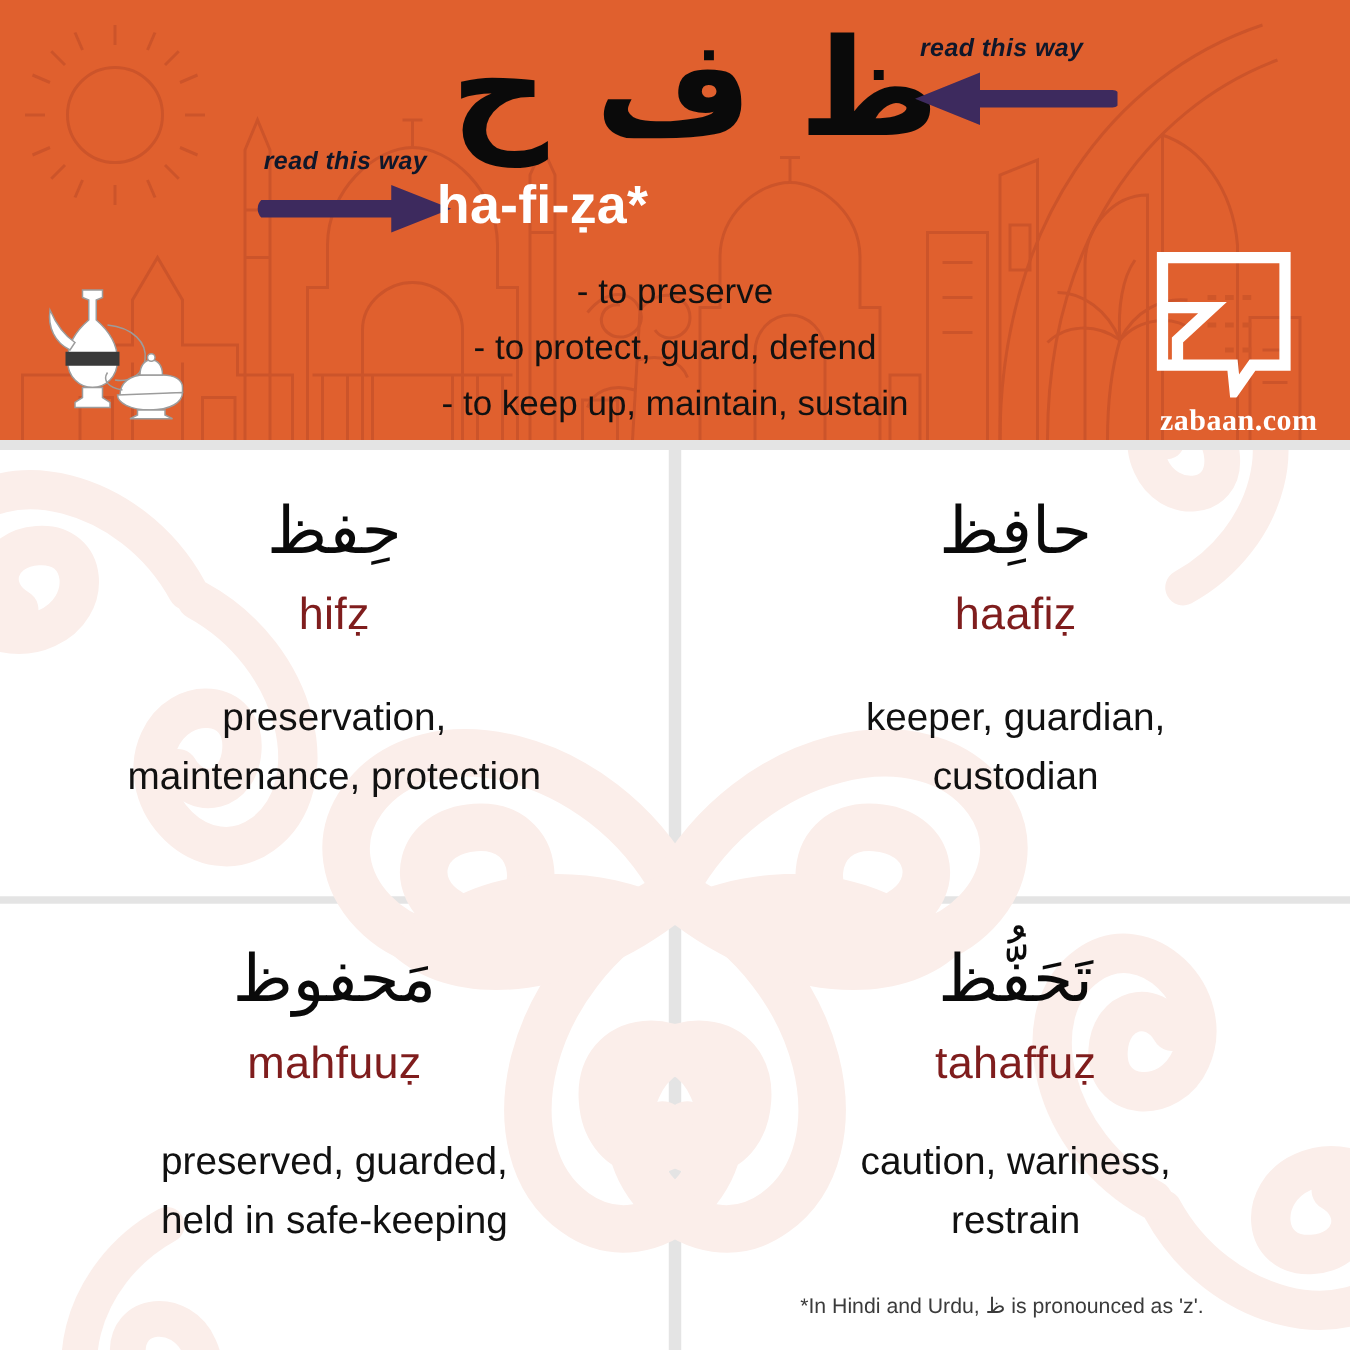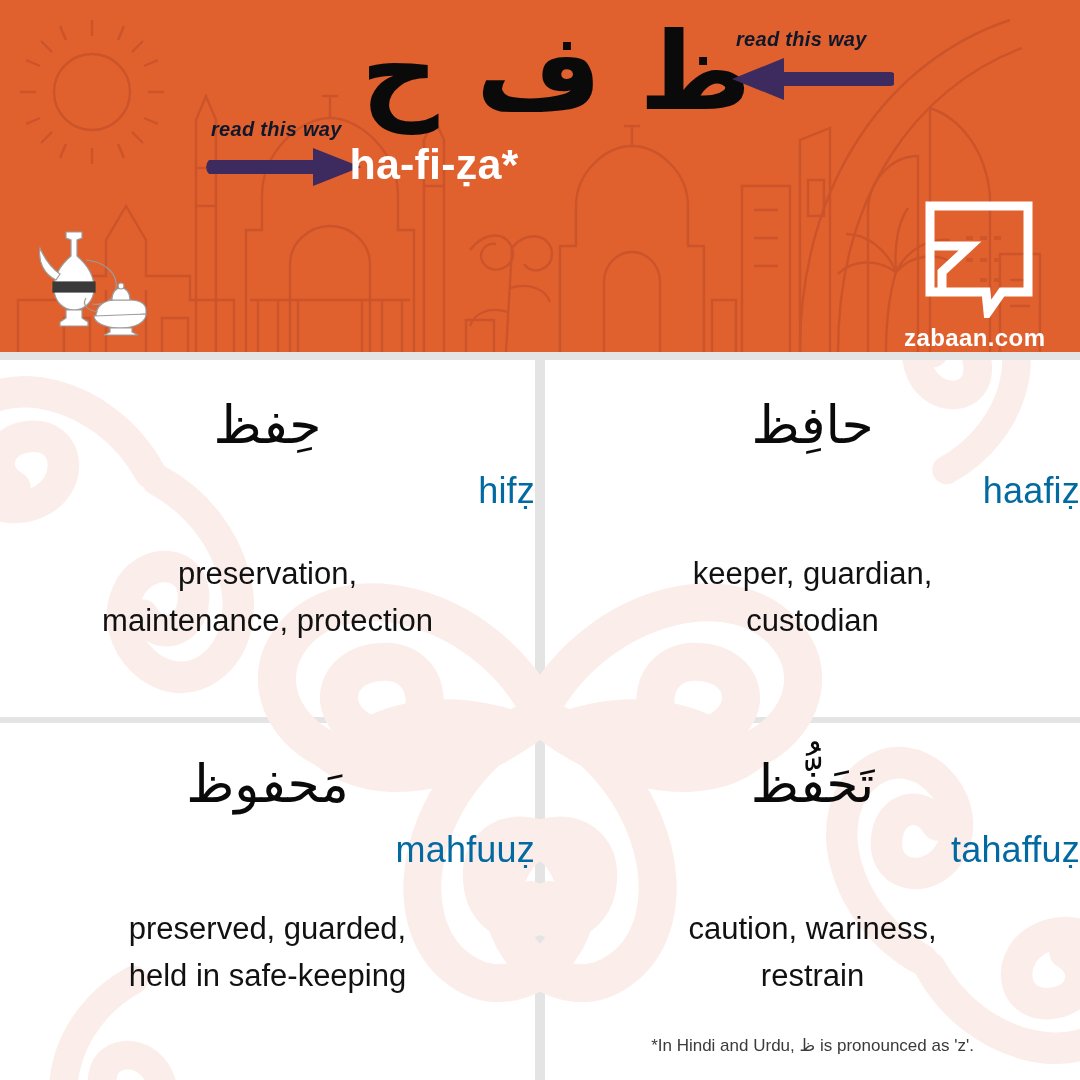--- a/index.html
+++ b/index.html
@@ -100,21 +100,22 @@
     width: 122px;
     height: 120px;
   }
 
   
   .logo-block {
     position: absolute;
     right: 26px;
     top: 200px;
     width: 150px;
-    text-align: left;
+    text-align: right;
+    font-family: Liberation Serif, serif;
   }
   .logo-mark { display: block; margin: 0 auto; }
   .logo-text {
     display: block;
     margin-top: 6px;
     color: #ffffff;
     font-size: 24px;
     font-weight: bold;
     letter-spacing: 0.4px;
   }
@@ -160,38 +161,37 @@
     font-family: "DejaVu Sans", sans-serif;
     font-size: 52px;
     line-height: 1.35;
     color: #0a0a0a;
     direction: rtl;
     margin-top: 30px;
     min-height: 74px;
   }
   .translit {
     font-size: 36px;
-    color: #0369a1;
+    color: #7f1d1d;
     margin-top: 6px;
     letter-spacing: 0.2px;
-    text-align: right;
   }
   .meaning {
     font-size: 31px;
     line-height: 47px;
     color: #111111;
     margin-top: 38px;
     padding: 0 28px;
   }
   .cell-bl .arabic, .cell-br .arabic { margin-top: 26px; }
   .cell-bl .meaning, .cell-br .meaning { margin-top: 34px; }
 
   .footnote {
     position: absolute;
-    left: 545px;
+    left: 534px;
     top: 1035px;
     width: 535px;
     text-align: center;
     font-size: 17px;
     color: #3b3b3b;
   }
   .fn-ar { font-family: "DejaVu Sans", sans-serif; }
 </style>
 </head>
 <body>
@@ -293,20 +293,25 @@
 
     <div class="rtw rtw-left">
       <div class="rtw-label">read this way</div>
       <svg class="arrow-svg" width="166" height="46" viewBox="0 0 166 46">
         <path d="M162 16 h-106 v-14 l-52 21 l52 21 v-14 h106 a7 7 0 0 0 0 -14 z" fill="#3d2a5e"></path>
       </svg>
     </div>
 
     <div class="translit-main">ha-fi-ẓa*</div>
 
+    <div class="defs">
+      <span class="def-line">- to preserve</span>
+      <span class="def-line">- to protect, guard, defend</span>
+      <span class="def-line">- to keep up, maintain, sustain</span>
+    </div>
 
     <svg class="lamp" viewBox="0 0 122 120">
       <g fill="#ffffff" stroke="#9c9c9c" stroke-width="1.2">
 
         <path d="M28 70 C28 54 38 44 45 38 L45 22 L40 20 L40 14 L56 14 L56 20 L51 22 L51 38 C58 44 68 54 68 70 C68 84 58 92 48 92 C38 92 28 84 28 70 Z"></path>
 
         <path d="M30 62 C18 56 12 44 14 30 C20 44 28 52 34 56 Z"></path>
 
         <path d="M60 42 C80 44 92 56 90 70 C88 82 78 88 66 86" fill="none"></path>
 

